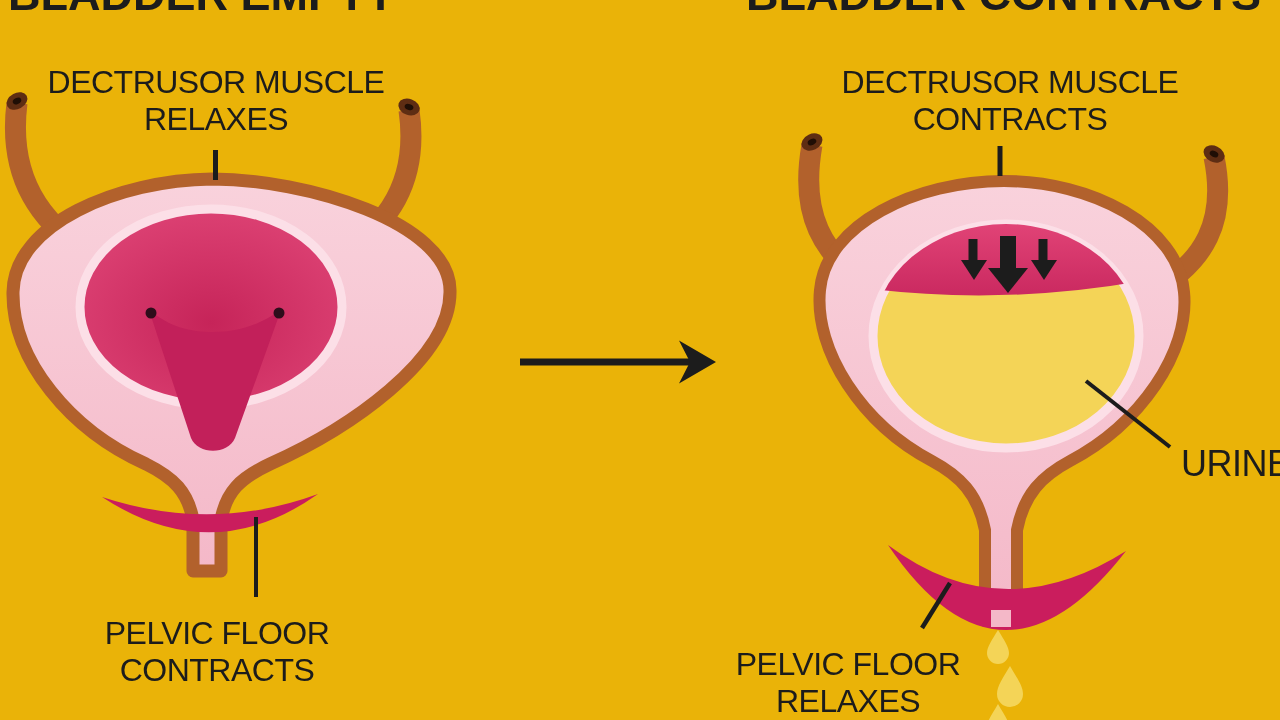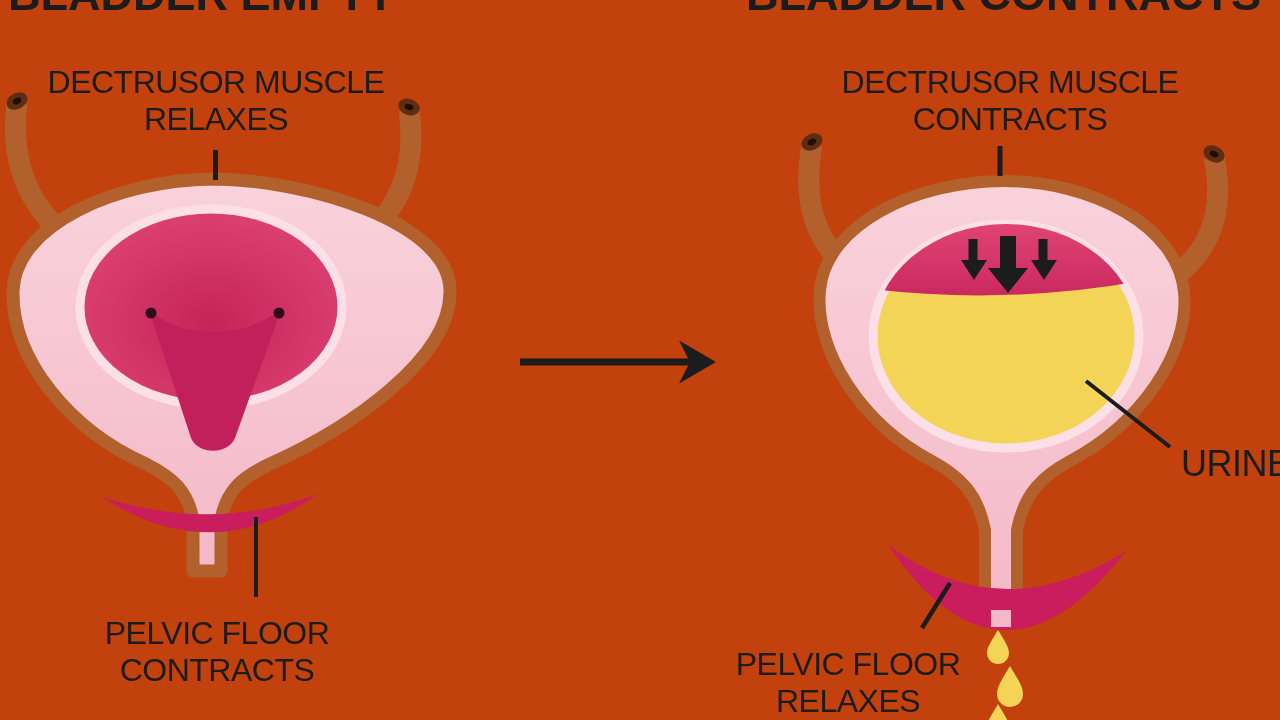--- a/index.html
+++ b/index.html
@@ -11,21 +11,21 @@
     --c-rim:#fcdfe7;
     --c-inner-edge:#e2497a;
     --c-inner-deep:#c62459;
     --c-trigone:#c2205a;
     --c-magenta:#ca1d5d;
     --c-yellow:#f4d457;
     --c-ink:#1c1c1c;
   }
   html,body{margin:0;padding:0;background:#fff;}
   .stage{
-    position:relative;width:1280px;height:720px;background:#c2410c;
+    position:relative;width:1280px;height:720px;background:#eab308;
     overflow:hidden;font-family:"Liberation Sans", sans-serif;color:var(--c-ink);
   }
   .stage svg{position:absolute;left:0;top:0;}
   .label{position:absolute;text-align:center;font-size:32px;line-height:37px;
     letter-spacing:-0.5px;color:var(--c-ink);white-space:nowrap;}
   .title{position:absolute;font-size:45px;font-weight:bold;letter-spacing:0px;
     line-height:1;color:var(--c-ink);white-space:nowrap;}
   .urine-label{position:absolute;font-size:36px;letter-spacing:-0.5px;color:var(--c-ink);}
   
   .ureter{fill:none;stroke:var(--c-brown);stroke-width:21;}

